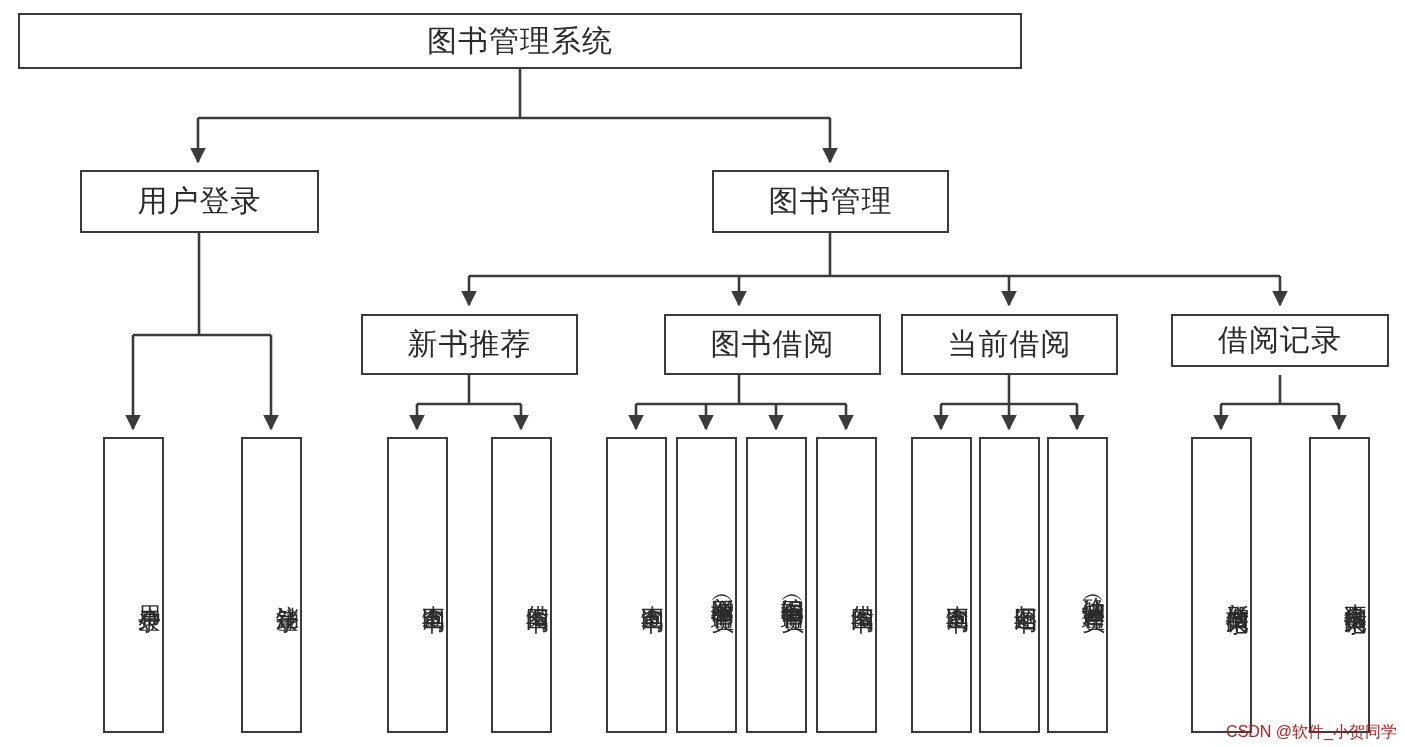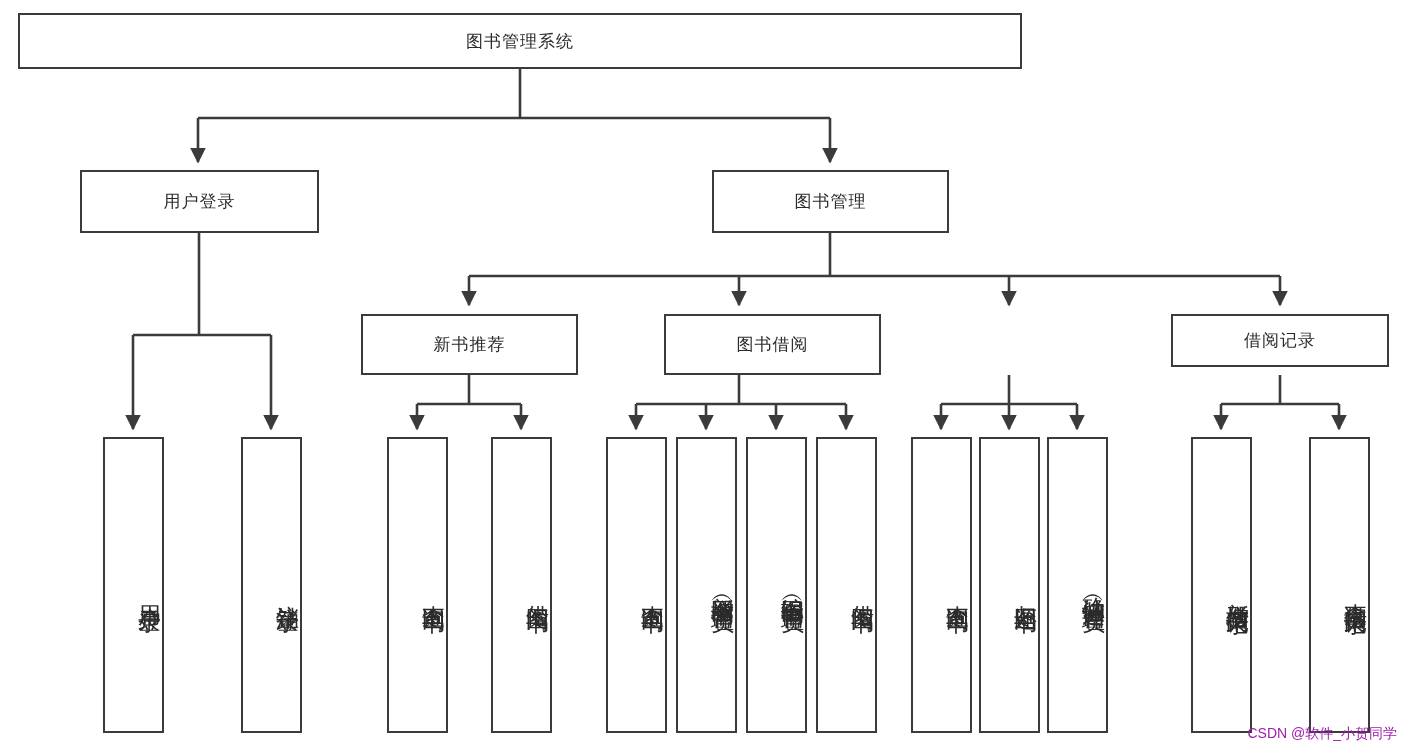--- a/index.html
+++ b/index.html
@@ -29,21 +29,21 @@
     box-sizing: border-box;
     border: 2px solid #3b3b3b;
     background: #ffffff;
     display: flex;
     align-items: center;
     justify-content: center;
     color: #2b2b2b;
     z-index: 2;
   }
   .node.horiz {
-    font-size: 17px;
+    font-size: 30px;
     letter-spacing: 1px;
   }
   .node.vert {
     writing-mode: vertical-rl;
     text-orientation: upright;
     font-size: 23px;
     line-height: 1.12;
     letter-spacing: 2px;
     align-items: flex-start;
     justify-content: center;
@@ -53,22 +53,22 @@
     padding-top: 6px;
   }
   .node-label {
     display: block;
     white-space: nowrap;
   }
   #watermark {
     position: absolute;
     right: 8px;
     bottom: 4px;
-    font-size: 14px;
-    color: #a21caf;
+    font-size: 16px;
+    color: #b91c1c;
     z-index: 5;
     white-space: nowrap;
   }
 </style>
 </head>
 <body>
 
 <div id="canvas">
 
   <svg id="edges" viewBox="0 0 1405 747" xmlns="http://www.w3.org/2000/svg">
@@ -131,20 +131,23 @@
   <div class="node horiz" style="left:712px; top:170px; width:237px; height:63px;">
     <span class="node-label">图书管理</span>
   </div>
 
   <div class="node horiz" style="left:361px; top:314px; width:217px; height:61px;">
     <span class="node-label">新书推荐</span>
   </div>
   <div class="node horiz" style="left:631px; top:314px; width:217px; height:61px;margin-left:33px;">
     <span class="node-label">图书借阅</span>
   </div>
+  <div class="node horiz" style="left:901px; top:314px; width:217px; height:61px;">
+    <span class="node-label">当前借阅</span>
+  </div>
   <div class="node horiz" style="left:1171px; top:314px; width:218px; height:53px;">
     <span class="node-label">借阅记录</span>
   </div>
 
   <div class="node vert" style="left:103px; top:437px; width:61px; height:296px;">
     <span class="node-label">用户登录</span>
   </div>
   <div class="node vert" style="left:241px; top:437px; width:61px; height:296px;">
     <span class="node-label">注销登录</span>
   </div>

